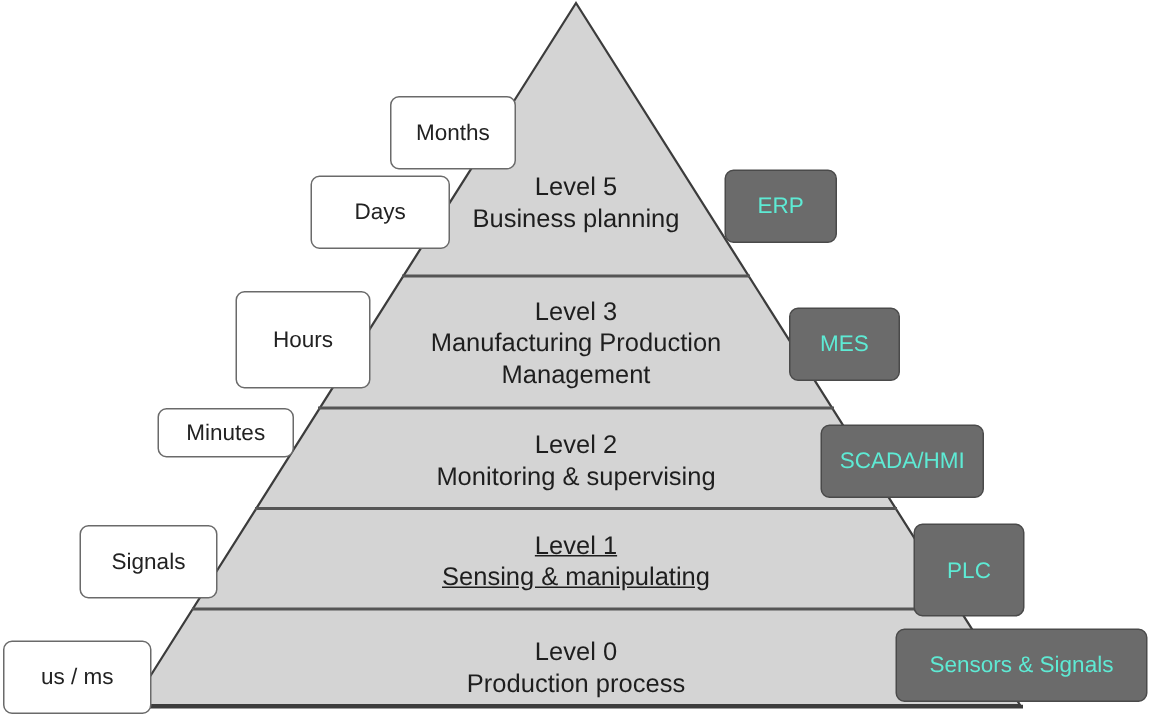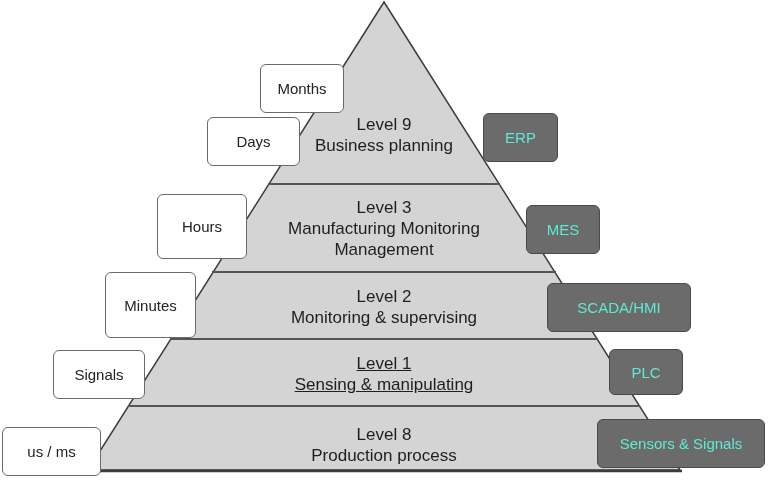--- a/index.html
+++ b/index.html
@@ -21,45 +21,45 @@
 <svg class="pyr" width="768" height="481">
   <polygon points="384,2 680,470 88,470" fill="#d4d4d4" stroke="#3c3c3c" stroke-width="1.5"></polygon>
   <line x1="268" y1="184" x2="500" y2="184" stroke="#555" stroke-width="2"></line>
   <line x1="212" y1="272" x2="556" y2="272" stroke="#555" stroke-width="2"></line>
   <line x1="170" y1="339" x2="598" y2="339" stroke="#555" stroke-width="2"></line>
   <line x1="128" y1="406" x2="640" y2="406" stroke="#555" stroke-width="2"></line>
   <line x1="86" y1="471" x2="682" y2="471" stroke="#3c3c3c" stroke-width="2.5"></line>
 </svg>
 
 <div class="lvl" style="top:114px;">
-  <div>Level 9</div>
+  <div>Level 5</div>
   <div>Business planning</div>
 </div>
 <div class="lvl" style="top:197px;">
   <div>Level 3</div>
-  <div>Manufacturing Monitoring</div>
+  <div>Manufacturing Production</div>
   <div>Management</div>
 </div>
 <div class="lvl" style="top:286px;">
   <div>Level 2</div>
   <div>Monitoring &amp; supervising</div>
 </div>
 <div class="lvl" style="top:353px;text-decoration:underline;">
   <div>Level 1</div>
   <div>Sensing &amp; manipulating</div>
 </div>
 <div class="lvl" style="top:424px;">
-  <div>Level 8</div>
+  <div>Level 0</div>
   <div>Production process</div>
 </div>
 
 <div class="tbox" style="left:260px;top:40px;width:84px;height:49px;margin-top:24px;">Months</div>
 <div class="tbox" style="left:207px;top:117px;width:93px;height:49px;">Days</div>
 <div class="tbox" style="left:157px;top:194px;width:90px;height:65px;">Hours</div>
-<div class="tbox" style="left:105px;top:272px;width:91px;height:66px;">Minutes</div>
+<div class="tbox" style="left:105px;top:272px;width:91px;height:33px;">Minutes</div>
 <div class="tbox" style="left:53px;top:350px;width:92px;height:49px;">Signals</div>
 <div class="tbox" style="left:2px;top:427px;width:99px;height:49px;">us / ms</div>
 
 <div class="sbox" style="left:483px;top:113px;width:75px;height:49px;">ERP</div>
 <div class="sbox" style="left:526px;top:205px;width:74px;height:49px;">MES</div>
-<div class="sbox" style="left:547px;top:283px;width:144px;height:49px;">SCADA/HMI</div>
-<div class="sbox" style="left:609px;top:349px;width:74px;height:46px;">PLC</div>
+<div class="sbox" style="left:547px;top:283px;width:109px;height:49px;">SCADA/HMI</div>
+<div class="sbox" style="left:609px;top:349px;width:74px;height:62px;">PLC</div>
 <div class="sbox" style="left:597px;top:419px;width:168px;height:49px;">Sensors &amp; Signals</div>
 
 </body></html>

